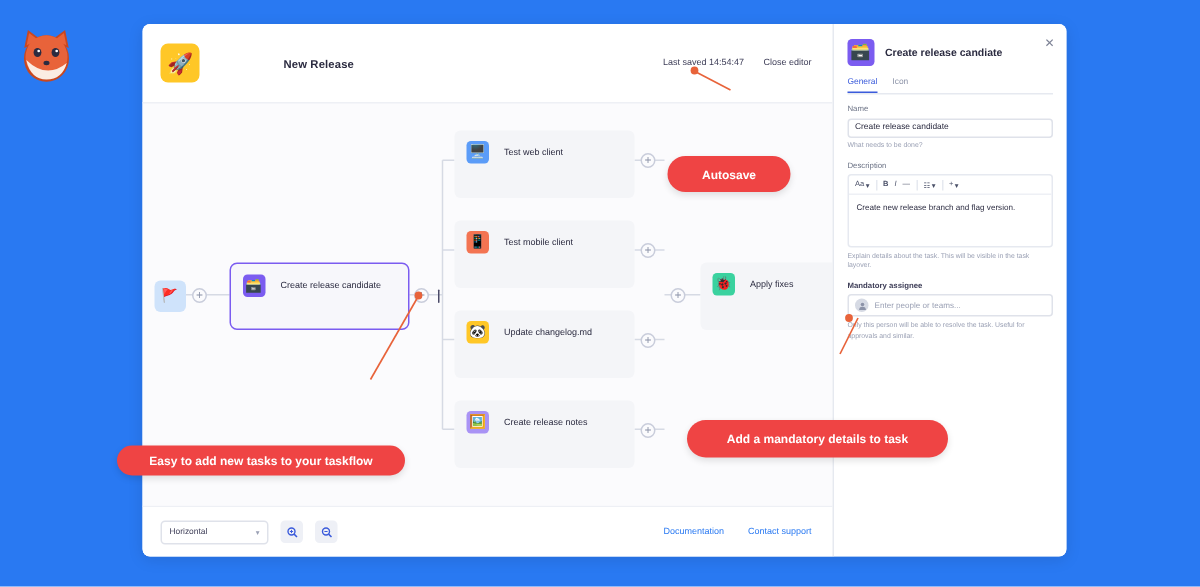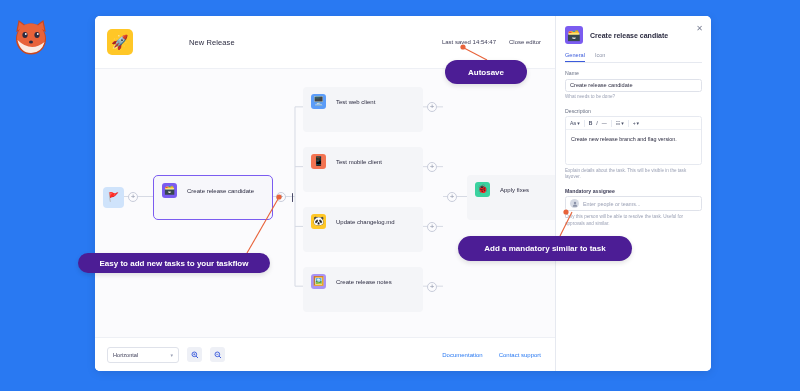--- a/index.html
+++ b/index.html
@@ -43,21 +43,21 @@
     position: relative;
   }
   .flow-icon {
     width: 26px; height: 26px; border-radius: 5px;
     background: #ffc727;
     display: flex; align-items: center; justify-content: center;
     font-size: 14px; line-height: 1;
   }
   .flow-title {
     margin-left: 32px;
-    font-size: 7.5px; font-weight: normal; color: #2b2b40;
+    font-size: 7.5px; font-weight: bold; color: #2b2b40;
     letter-spacing: .1px;
     padding-left: 24px;
   }
   .topbar-right {
     margin-left: auto;
     display: flex; align-items: center; gap: 13px;
   }
   .saved-text { font-size: 6px; color: #3d3d57; white-space: nowrap; }
   .close-editor { font-size: 6px; color: #3d3d57; cursor: pointer; white-space: nowrap; }
 
@@ -247,28 +247,29 @@
   .avatar-circle {
     width: 9px; height: 9px; border-radius: 50%;
     background: #d6dae4;
     display: flex; align-items: center; justify-content: center;
   }
   .assignee-ph { font-size: 5.4px; color: #9aa0b4; }
 
   
   .bubble {
     position: absolute;
-    background: #4c1d95;
+    background: #ef4444;
     color: #fff;
     border-radius: 40px;
     font-size: 8px; font-weight: bold;
     display: flex; align-items: center; justify-content: center;
     white-space: nowrap;
     box-shadow: 0 2px 5px rgba(0,0,0,.12);
     z-index: 30;
+    margin-top: 44px;
   }
   .b-autosave { left: 445px; top: 60px; width: 82px; height: 24px; }
   .b-tasks    { left: 78px;  top: 253px; width: 192px; height: 20px; }
   .b-assignee { left: 458px; top: 236px; width: 174px; height: 25px; }
 
   .anno-svg {
     position: absolute; inset: 0;
     width: 800px; height: 391px;
     pointer-events: none; z-index: 29;
   }
@@ -476,13 +477,13 @@
 
   <line class="anno-line" x1="247" y1="253" x2="278" y2="199"></line>
   <circle class="anno-dot" cx="279" cy="197" r="2.6"></circle>
 
   <line class="anno-line" x1="560" y1="236" x2="572" y2="212"></line>
   <circle class="anno-dot" cx="566" cy="212" r="2.6"></circle>
 </svg>
 
 <div class="bubble b-autosave">Autosave</div>
 <div class="bubble b-tasks">Easy to add new tasks to your taskflow</div>
-<div class="bubble b-assignee">Add a mandatory similar to task</div>
+<div class="bubble b-assignee">Add a mandatory details to task</div>
 
 </body></html>

